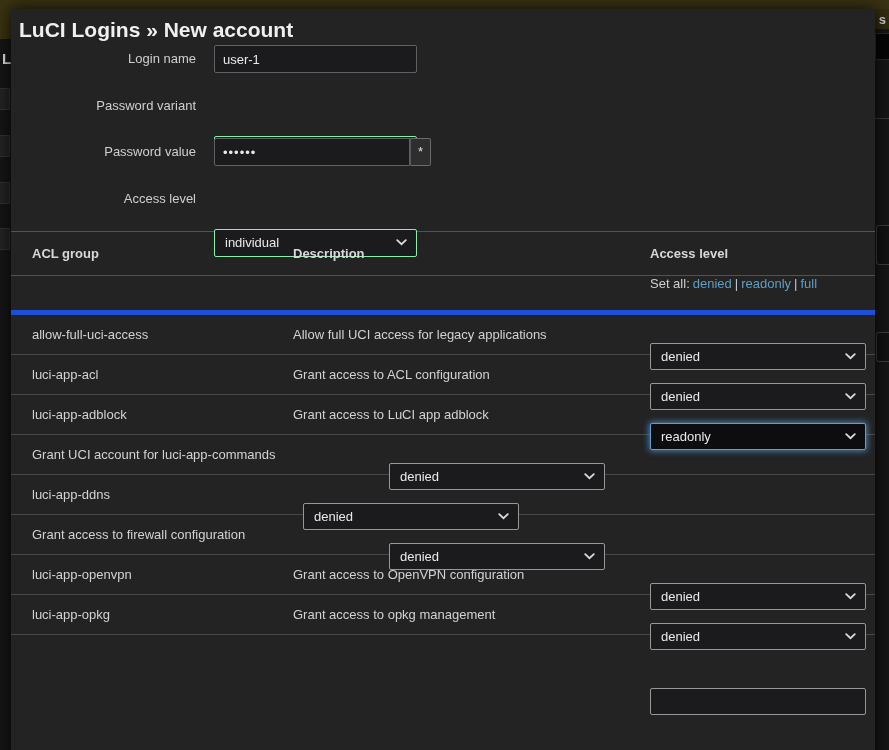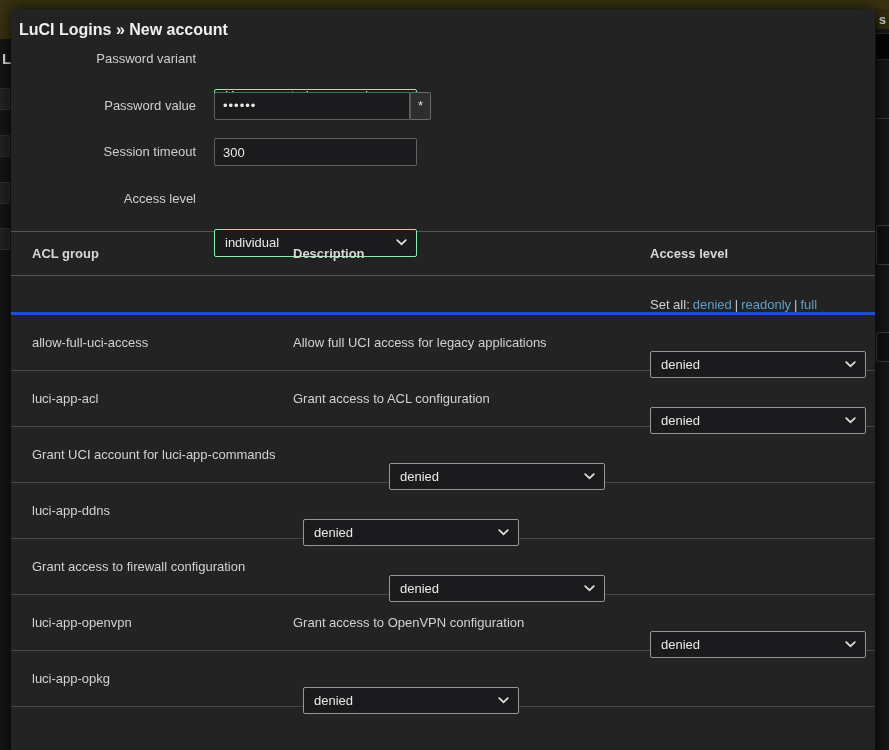--- a/index.html
+++ b/index.html
@@ -18,21 +18,21 @@
   .rline { position:absolute; right:0; width:14px; height:1px; background:#3a3a3a; }
   .rfrag { position:absolute; right:0; width:13px; background:#121212; border:1px solid #3f3f3f; border-right:none; border-radius:3px 0 0 3px; }
   .rblack { position:absolute; top:33px; right:0; width:14px; height:27px; background:#060606; border:1px solid #2a2a2a; border-right:none; }
   
   .modal {
     position:absolute; left:11px; top:9px; width:864px; height:780px;
     background:#232323; box-shadow:0 0 16px rgba(0,0,0,.85);
   }
   .modal-title {
     height:30px; padding:11px 0 0 8px;
-    font-size:16px; font-weight:bold; color:#f0f0f0; line-height:19px;
+    font-size:21px; font-weight:bold; color:#f0f0f0; line-height:19px;
   }
   
   .form { padding-top:6px; }
   .frow { height:46.5px; display:flex; align-items:flex-start; }
   .frow label {
     width:185px; margin-right:18px; text-align:right;
     color:#cfcfcf; font-size:13px; line-height:28px;
   }
   .inp {
     width:203px; height:28px; background:#1b1b1d; border:1px solid #616161;
@@ -61,27 +61,27 @@
   
   .acl-table { border-top:1px solid #535353; font-size:13px; }
   .thead {
     height:44px; border-bottom:1px solid #535353;
     display:flex; align-items:center; font-weight:bold; color:#d8d8d8;
   }
   .c1 { width:261px; padding-left:21px; }
   .c2 { width:347px; padding-left:21px; }
   .c3 { flex:1; padding-left:31px; }
   .setall {
-    height:39px; border-bottom:3px solid #1d4ed8;
-    display:flex; align-items:flex-end; color:#cfcfcf;
+    height:39px; border-bottom:5px solid #1d4ed8;
+    display:flex; align-items:flex-start; color:#cfcfcf;
   }
   .setall a { color:#5f9fc6; text-decoration:none; cursor:pointer; margin:0 3px; }
   .setall .sep { color:#b9cbd6; }
   .trow {
-    height:56px; border-bottom:1px solid #484848;
+    height:40px; border-bottom:1px solid #484848;
     display:flex; align-items:center; color:#d2d2d2;
   }
   .trow.partial { border-bottom:none; align-items:flex-start; padding-top:9px; height:60px; }
 </style>
 </head>
 <body>
 
 <div class="stage">
 
   <div class="topbar"></div>
@@ -96,38 +96,38 @@
   <div class="rblack"></div>
   <div class="rline" style="top:118px"></div>
   <div class="rfrag" style="top:225px; height:40px"></div>
   <div class="rfrag" style="top:332px; height:30px"></div>
 
   <div class="modal">
     <div class="modal-title">LuCI Logins » New account</div>
 
     <div class="form" id="form-rows">
         <div class="frow">
+          <label>Login name</label>
+          <input class="inp" type="text" value="user-1" style="">
+        </div>
+        <div class="frow">
           <label>Password variant</label>
           <span class="sel sel-form">
             <span class="sel-val">Use encrypted password hash</span>
             <svg class="chev" width="11" height="7" viewBox="0 0 11 7">
               <path d="M1.2 1.2l4.3 4 4.3-4" fill="none" stroke="#dcdcdc" stroke-width="1.8" stroke-linecap="round"></path>
             </svg>
           </span>
         </div>
         <div class="frow">
           <label>Password value</label>
           <span class="pw-wrap">
             <input class="inp pw" type="text" value="••••••" style="">
             <button class="reveal">*</button>
           </span>
-        </div>
-        <div class="frow">
-          <label>Session timeout</label>
-          <input class="inp" type="text" value="300" style="">
         </div>
         <div class="frow">
           <label>Access level</label>
           <span class="sel sel-form">
             <span class="sel-val">individual</span>
             <svg class="chev" width="11" height="7" viewBox="0 0 11 7">
               <path d="M1.2 1.2l4.3 4 4.3-4" fill="none" stroke="#dcdcdc" stroke-width="1.8" stroke-linecap="round"></path>
             </svg>
           </span>
         </div>
@@ -165,20 +165,32 @@
             <span class="c3">
               <span class="sel sel-table">
                 <span class="sel-val">denied</span>
                 <svg class="chev" width="11" height="7" viewBox="0 0 11 7">
                   <path d="M1.2 1.2l4.3 4 4.3-4" fill="none" stroke="#dcdcdc" stroke-width="1.8" stroke-linecap="round"></path>
                 </svg>
               </span>
             </span>
           </div>
           <div class="trow">
+            <span class="c1">luci-app-adblock</span>
+            <span class="c2">Grant access to LuCI app adblock</span>
+            <span class="c3">
+              <span class="sel sel-table focused">
+                <span class="sel-val">readonly</span>
+                <svg class="chev" width="11" height="7" viewBox="0 0 11 7">
+                  <path d="M1.2 1.2l4.3 4 4.3-4" fill="none" stroke="#dcdcdc" stroke-width="1.8" stroke-linecap="round"></path>
+                </svg>
+              </span>
+            </span>
+          </div>
+          <div class="trow">
             <span class="c2">Grant UCI account for luci-app-commands</span>
             <span class="c3">
               <span class="sel sel-table">
                 <span class="sel-val">denied</span>
                 <svg class="chev" width="11" height="7" viewBox="0 0 11 7">
                   <path d="M1.2 1.2l4.3 4 4.3-4" fill="none" stroke="#dcdcdc" stroke-width="1.8" stroke-linecap="round"></path>
                 </svg>
               </span>
             </span>
           </div>
@@ -211,20 +223,21 @@
               <span class="sel sel-table">
                 <span class="sel-val">denied</span>
                 <svg class="chev" width="11" height="7" viewBox="0 0 11 7">
                   <path d="M1.2 1.2l4.3 4 4.3-4" fill="none" stroke="#dcdcdc" stroke-width="1.8" stroke-linecap="round"></path>
                 </svg>
               </span>
             </span>
           </div>
           <div class="trow">
             <span class="c1">luci-app-opkg</span>
+            <span class="c2">Grant access to opkg management</span>
             <span class="c3">
               <span class="sel sel-table">
                 <span class="sel-val">denied</span>
                 <svg class="chev" width="11" height="7" viewBox="0 0 11 7">
                   <path d="M1.2 1.2l4.3 4 4.3-4" fill="none" stroke="#dcdcdc" stroke-width="1.8" stroke-linecap="round"></path>
                 </svg>
               </span>
             </span>
           </div>
           <div class="trow partial">

